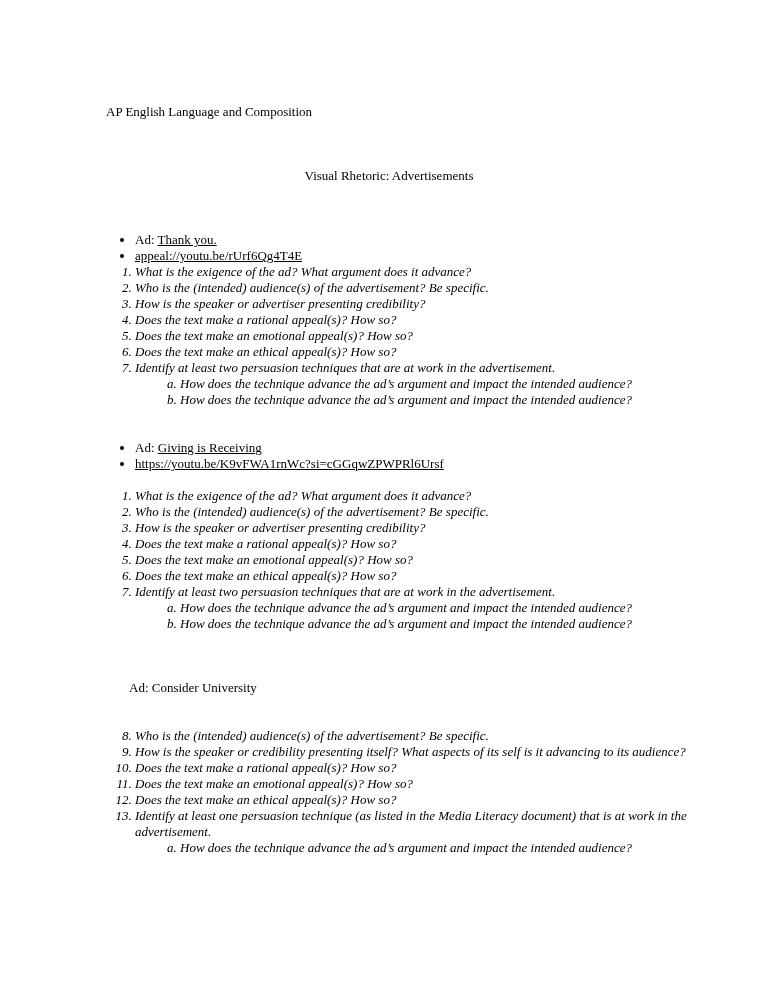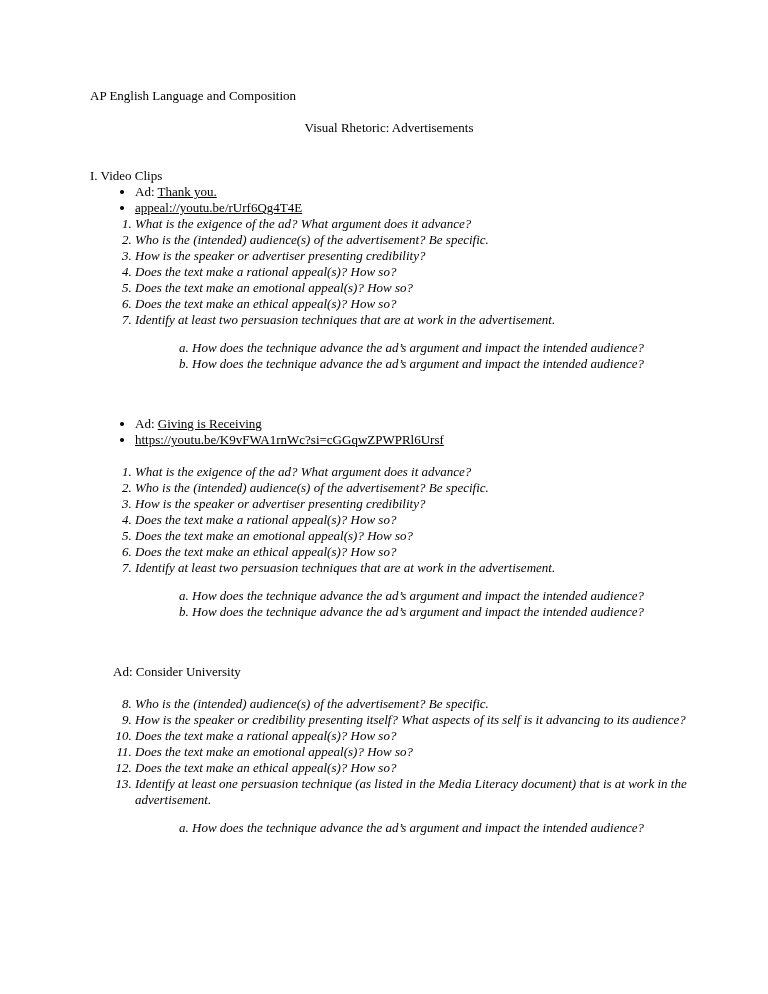--- a/index.html
+++ b/index.html
@@ -12,38 +12,38 @@
     width: 768px;
     min-height: 994px;
     box-sizing: border-box;
     padding: 88px 80px 40px 90px;
     background: #ffffff;
     color: #000000;
     font-family: "Liberation Serif", serif;
     font-size: 13px;
     line-height: 16px;
   }
-  p { margin: 0; }
+  p { margin: 16px; }
   .sp { height: 16px; }
   .center { text-align: center; }
   .indent1 { padding-left: 23px; }
 
   ul.bullets {
     margin: 0;
     padding-left: 45px;
     list-style-type: disc;
   }
   ol.questions {
     margin: 0;
     padding-left: 45px;
     list-style-type: decimal;
     font-style: italic;
   }
   ol.alpha {
-    margin: 12px;
+    margin: 0;
     padding-left: 45px;
     list-style-type: lower-alpha;
   }
   li { margin: 0; }
 
   .link {
     color: #000000;
     text-decoration: underline;
     cursor: pointer;
   }
@@ -54,21 +54,20 @@
 <div class="page">
 
   <p>AP English Language and Composition</p>
   <div class="sp"></div>
 
   <p class="center">Visual Rhetoric: Advertisements</p>
   <div class="sp"></div>
 
   <div class="sp"></div>
 
-  <p>I. Video Clips</p>
 
   <ul class="bullets">
     <li><span>Ad: </span><a class="link">Thank you.</a></li>
     <li><a class="link">appeal://youtu.be/rUrf6Qg4T4E</a></li>
   </ul>
 
   <ol class="questions">
     <li>What is the exigence of the ad? What argument does it advance?</li>
     <li>Who is the (intended) audience(s) of the advertisement? Be specific.</li>
     <li>How is the speaker or advertiser presenting credibility?</li>

